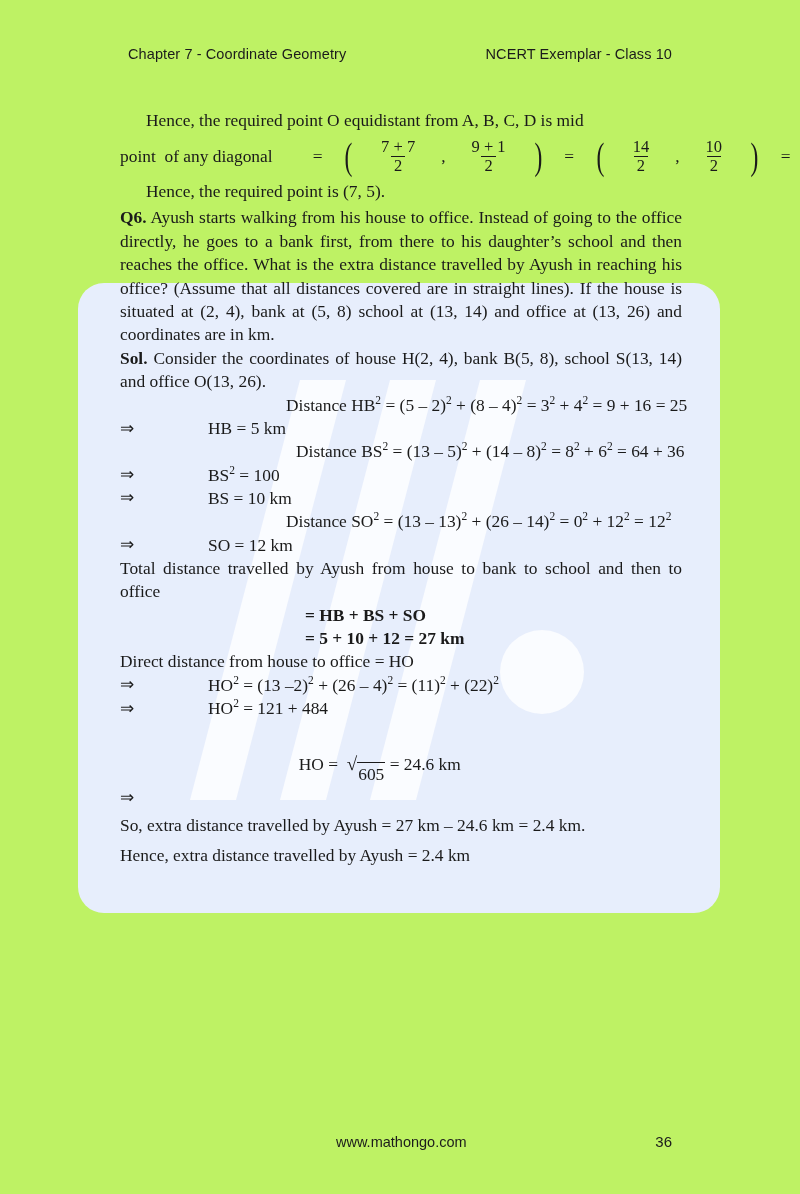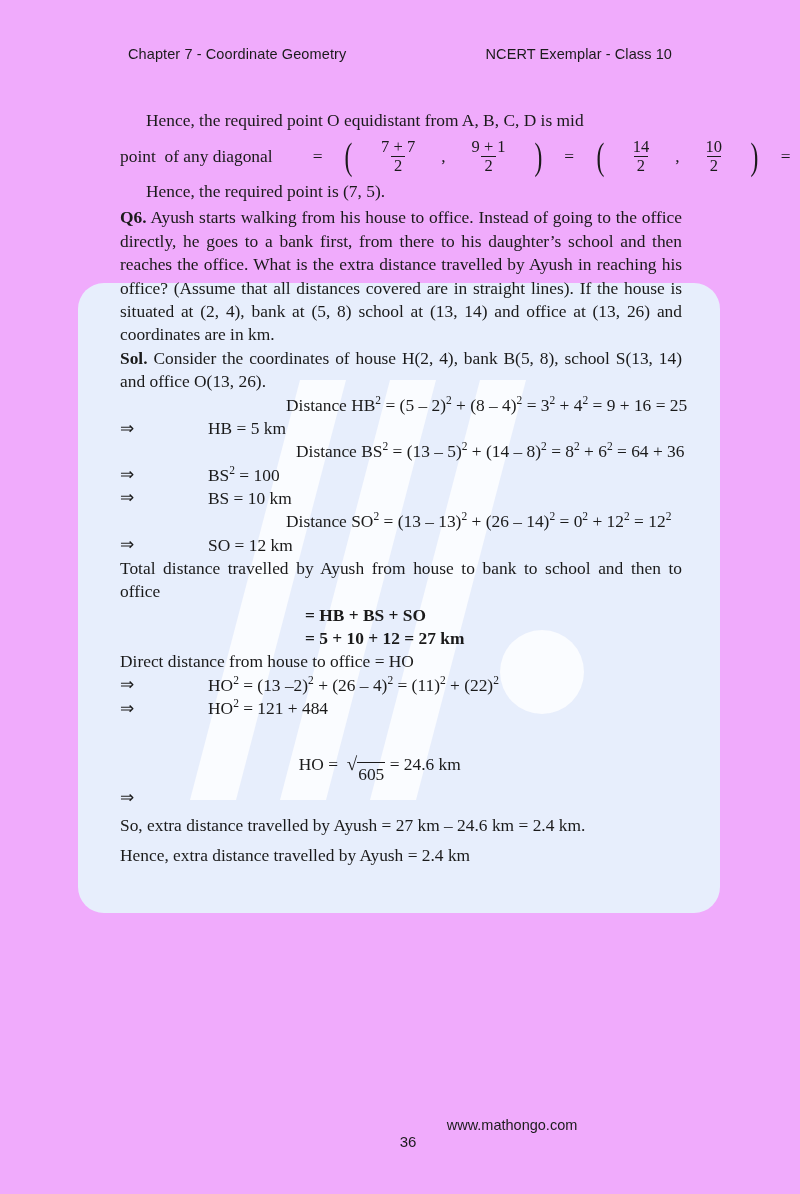--- a/index.html
+++ b/index.html
@@ -12,21 +12,21 @@
     height: 1194px;
     position: relative;
     font-family: "Liberation Serif", serif;
     color: #1a1a1a;
     overflow: hidden;
   }
 
   .page {
     position: absolute;
     inset: 0;
-    background: #f0abfc;
+    background: #bef264;
   }
 
   
   .runhead {
     position: absolute;
     top: 46px;
     left: 128px;
     right: 128px;
     display: flex;
     justify-content: space-between;
@@ -133,28 +133,27 @@
 
   .sqrt-wrap { display: inline-flex; align-items: flex-start; }
   .sqrt-sym { font-size: 19px; line-height: 1; }
   .sqrt-rad { border-top: 1.2px solid #1a1a1a; padding: 0 1px; margin-top: 8px; }
 
   
   .footer {
     position: absolute;
     bottom: 44px;
     left: 128px;
-    right: 112px;
+    right: 128px;
     display: flex;
     justify-content: space-between;
     align-items: center;
     font-family: "Liberation Sans", sans-serif;
     font-size: 14.5px;
     color: #1b1b1b;
-    flex-direction: column;
   }
   .footer .url { margin-left: 208px; }
   .footer .pageno { font-size: 15px; }
 </style>
 </head>
 <body>
 
 <div class="page">
 
   <div class="runhead">

